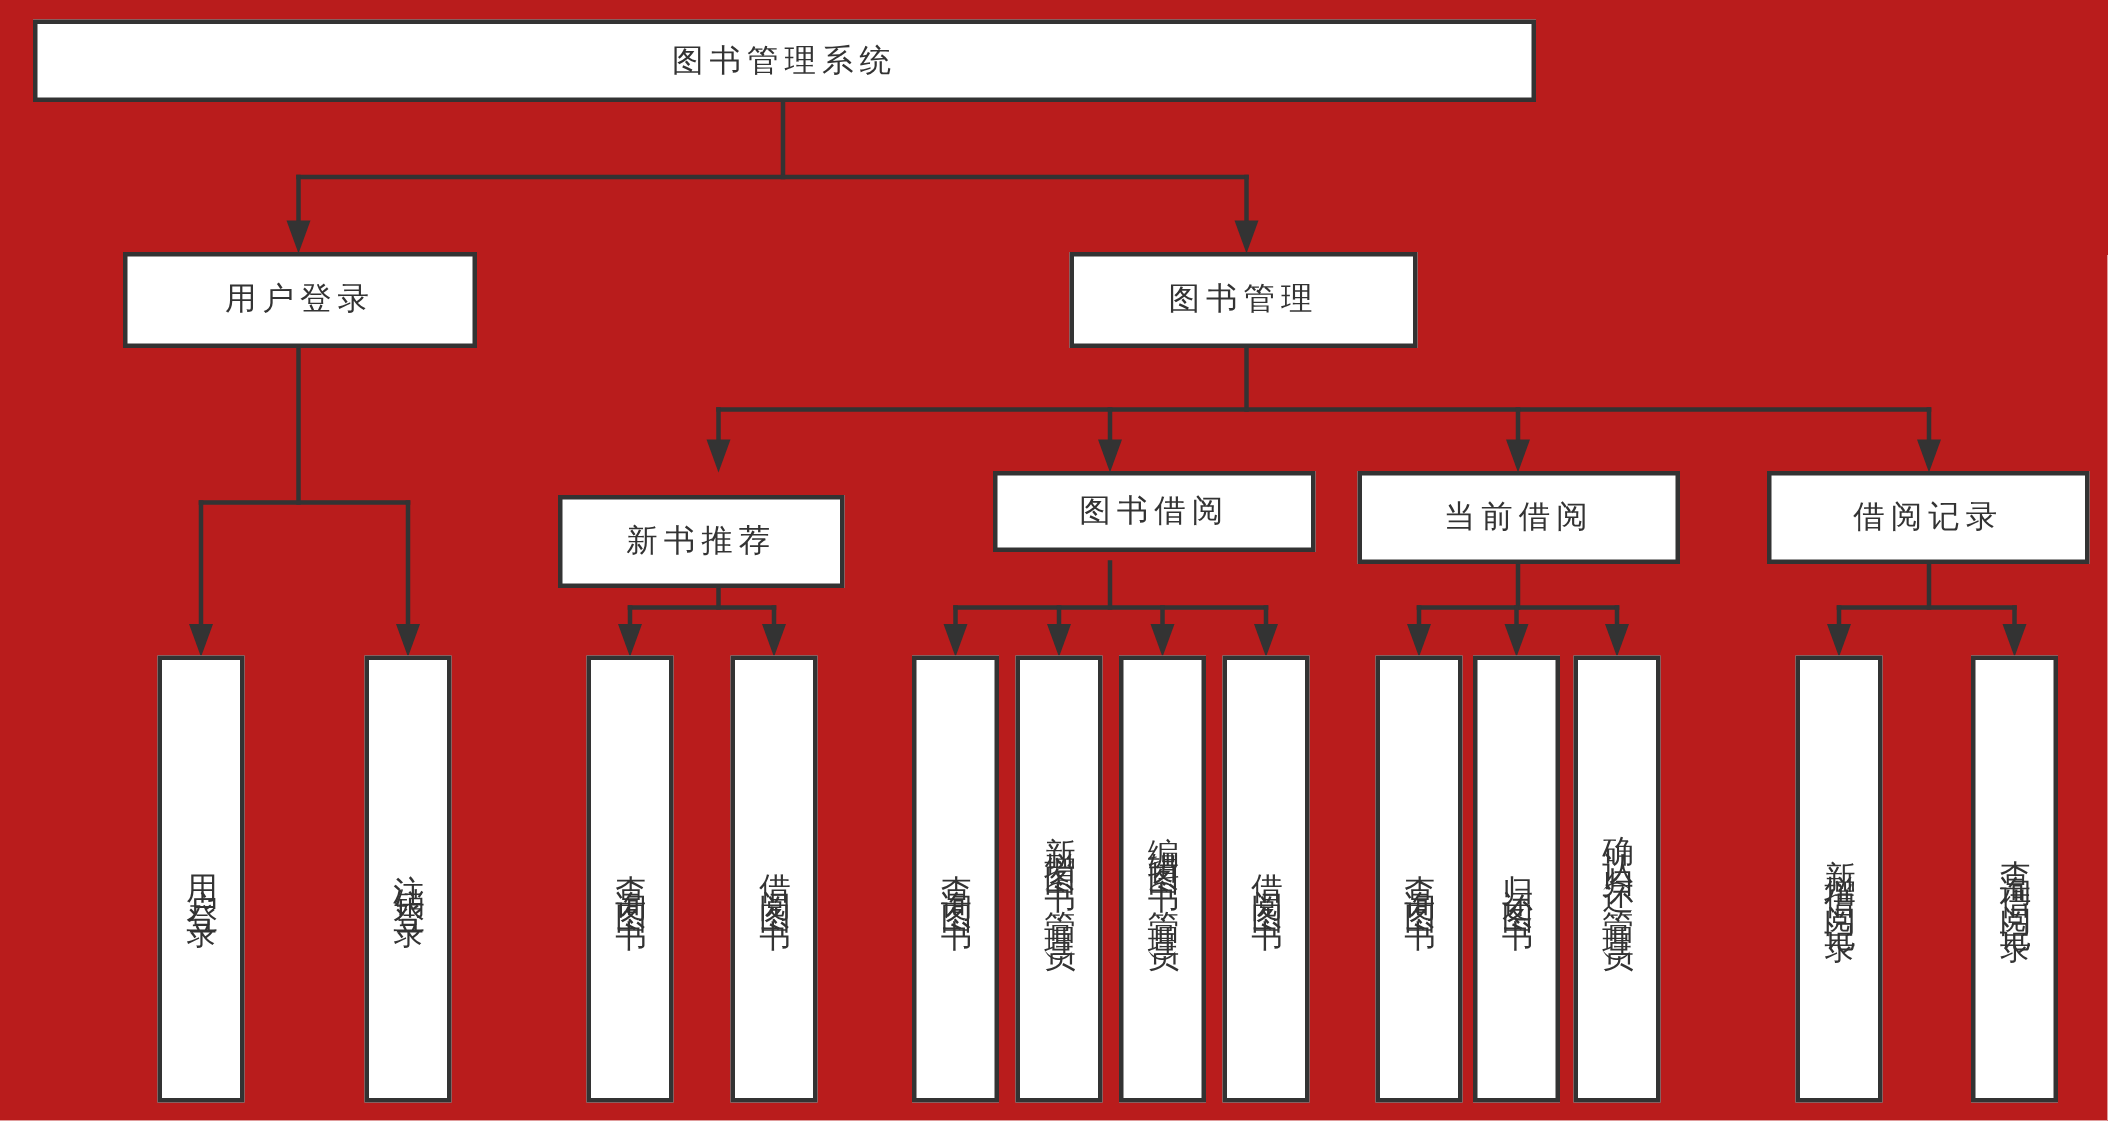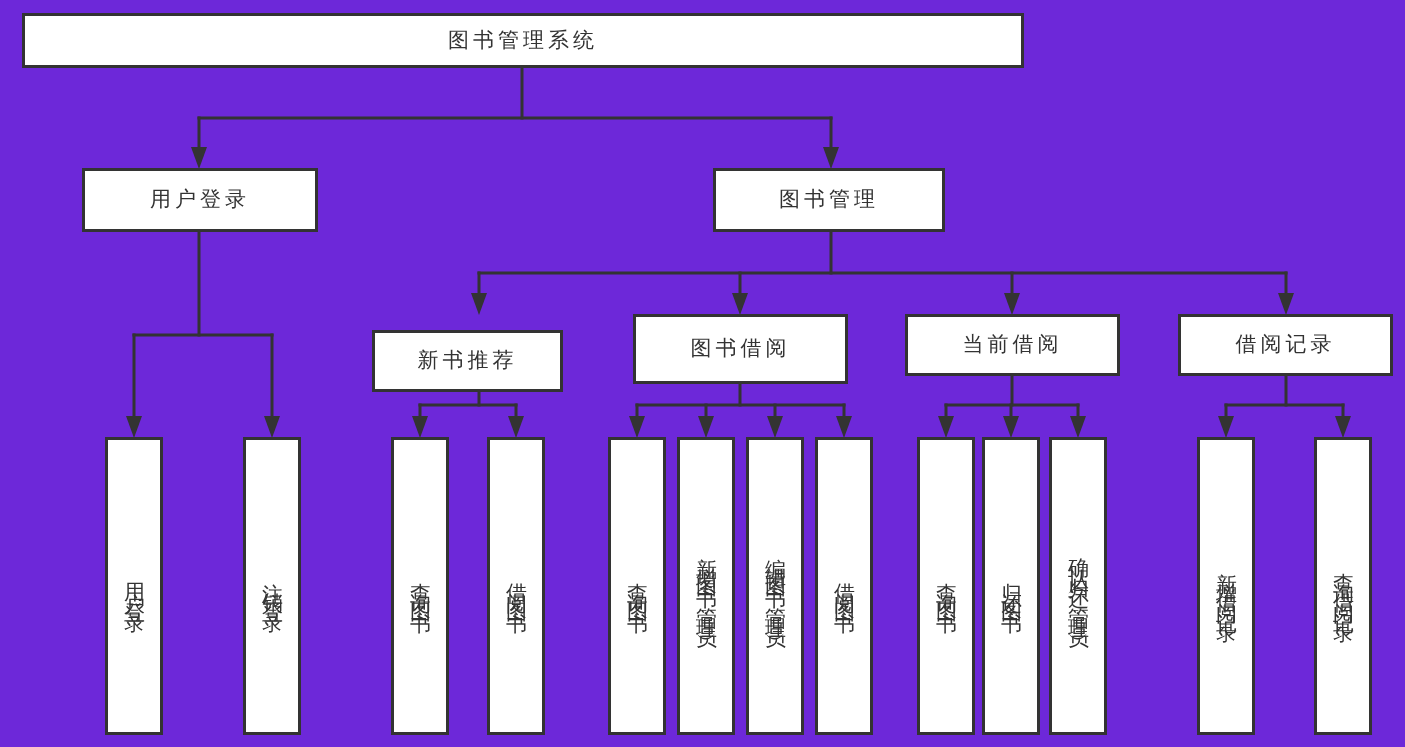--- a/index.html
+++ b/index.html
@@ -4,23 +4,23 @@
 <style>
   html, body {
     margin: 0;
     padding: 0;
     background: #ffffff;
   }
   .canvas {
     position: relative;
     width: 1405px;
     height: 747px;
-    background: #6d28d9;
+    background: #b91c1c;
     overflow: hidden;
-    font-family: Liberation Serif, serif;
+    font-family: Liberation Sans, sans-serif;
   }
   .wires {
     position: absolute;
     left: 0;
     top: 0;
     z-index: 1;
   }
   .node {
     position: absolute;
     box-sizing: border-box;
@@ -129,21 +129,21 @@
   <div class="node h" style="left:82px;top:168px;width:236px;height:64px">
     <span>用户登录</span>
   </div>
   <div class="node h" style="left:713px;top:168px;width:232px;height:64px">
     <span>图书管理</span>
   </div>
 
   <div class="node h" style="left:372px;top:330px;width:191px;height:62px">
     <span>新书推荐</span>
   </div>
-  <div class="node h" style="left:633px;top:314px;width:215px;height:70px">
+  <div class="node h" style="left:662px;top:314px;width:215px;height:54px">
     <span>图书借阅</span>
   </div>
   <div class="node h" style="left:905px;top:314px;width:215px;height:62px">
     <span>当前借阅</span>
   </div>
   <div class="node h" style="left:1178px;top:314px;width:215px;height:62px">
     <span>借阅记录</span>
   </div>
 
   <div class="node v" style="left:105px;top:437px;width:58px;height:298px">

